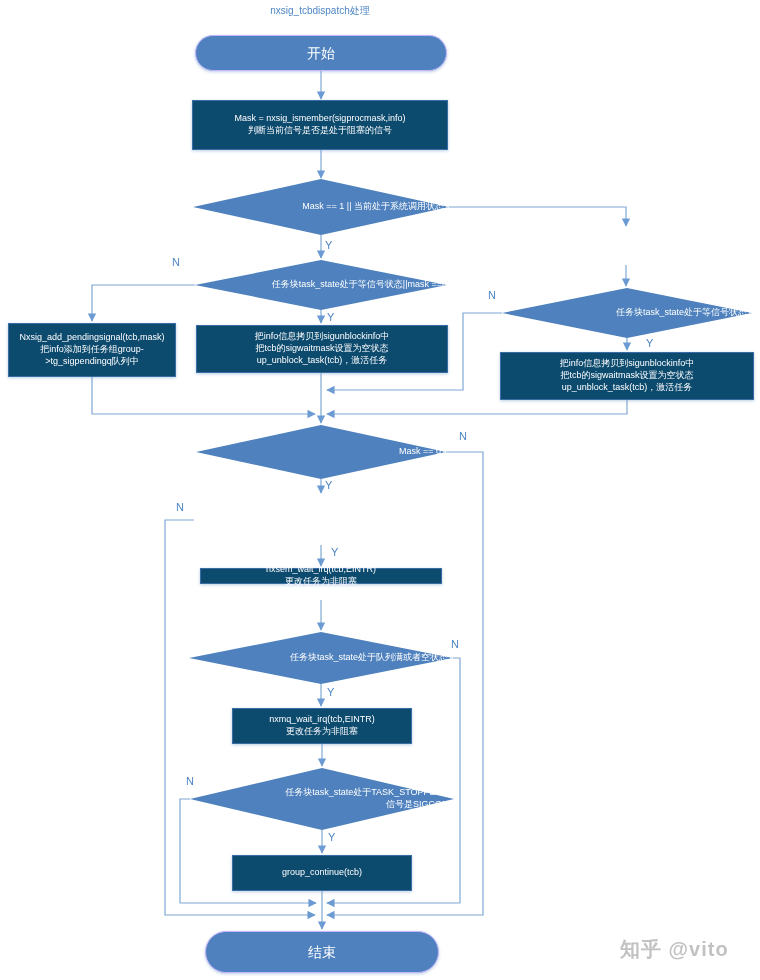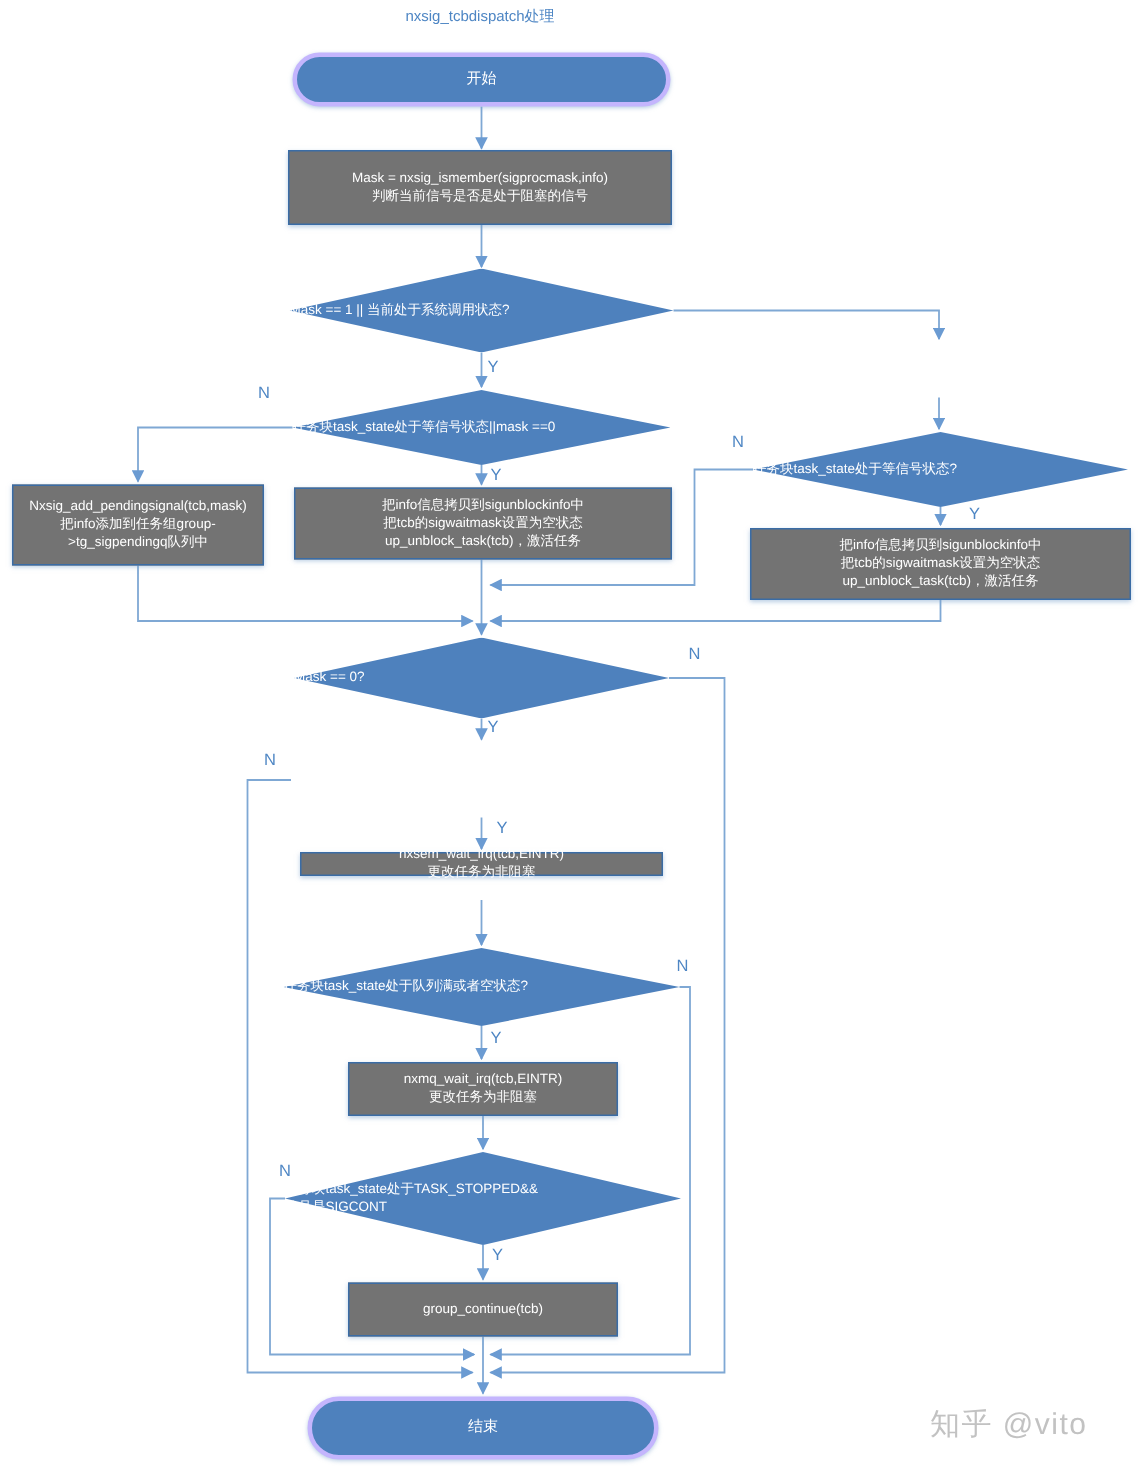--- a/index.html
+++ b/index.html
@@ -7,31 +7,31 @@
   body{width:760px;height:980px;position:relative;overflow:hidden;
        font-family:"Liberation Sans","DejaVu Sans",sans-serif}
   .stage{position:absolute;left:0;top:0;width:760px;height:980px}
   svg.connectors{position:absolute;left:0;top:0;pointer-events:none}
   .title{position:absolute;left:192px;top:4px;width:256px;text-align:center;
          font-size:10px;color:#4e86c4}
   .shape{position:absolute;display:flex;flex-direction:column;align-items:center;
          justify-content:center;text-align:center;color:#ffffff;font-size:9px;
          line-height:1.32}
   .shape span{display:block;white-space:nowrap}
-  .box{background:#737373;border:1px solid #3a6ca5;
+  .box{background:#0c4a6e;border:1px solid #3a6ca5;
        box-shadow:0 1px 3px rgba(130,165,205,.55)}
-  .pill{background:#4e81bd;border:3px solid #c4b5fd;font-size:10px;
+  .pill{background:#4e81bd;border:1px solid #c4b5fd;font-size:14px;
         box-shadow:0 1px 3px rgba(130,165,205,.55)}
   .diamond{background:transparent}
   .diamond .dbg{position:absolute;left:0;top:0;right:0;bottom:0;background:#4e81bd;
         clip-path:polygon(50% 0,100% 50%,50% 100%,0 50%)}
   .diamond .dtext{position:relative;z-index:1;display:flex;flex-direction:column;
-        align-items:flex-start;justify-content:center;width:100%;height:100%}
+        align-items:flex-end;justify-content:center;width:100%;height:100%}
   .elabel{position:absolute;font-size:11px;color:#4e86c4}
-  .watermark{position:absolute;left:620px;top:936px;font-size:20px;font-weight:400;
+  .watermark{position:absolute;left:620px;top:936px;font-size:20px;font-weight:700;
         color:#c2c2c2;letter-spacing:1px}
 </style>
 </head>
 <body>
 
 <div class="stage">
 
   <svg class="connectors" width="760" height="980" viewBox="0 0 760 980">
     <defs>
       <marker id="arr" viewBox="0 0 10 10" refX="9" refY="5" markerWidth="7" markerHeight="7" orient="auto-start-reverse">

